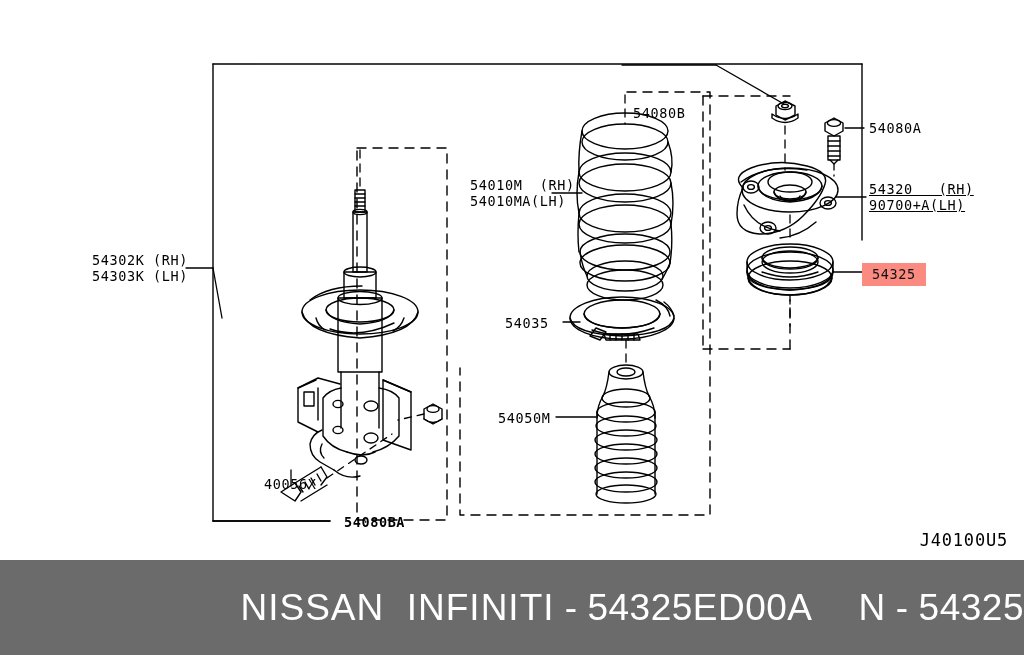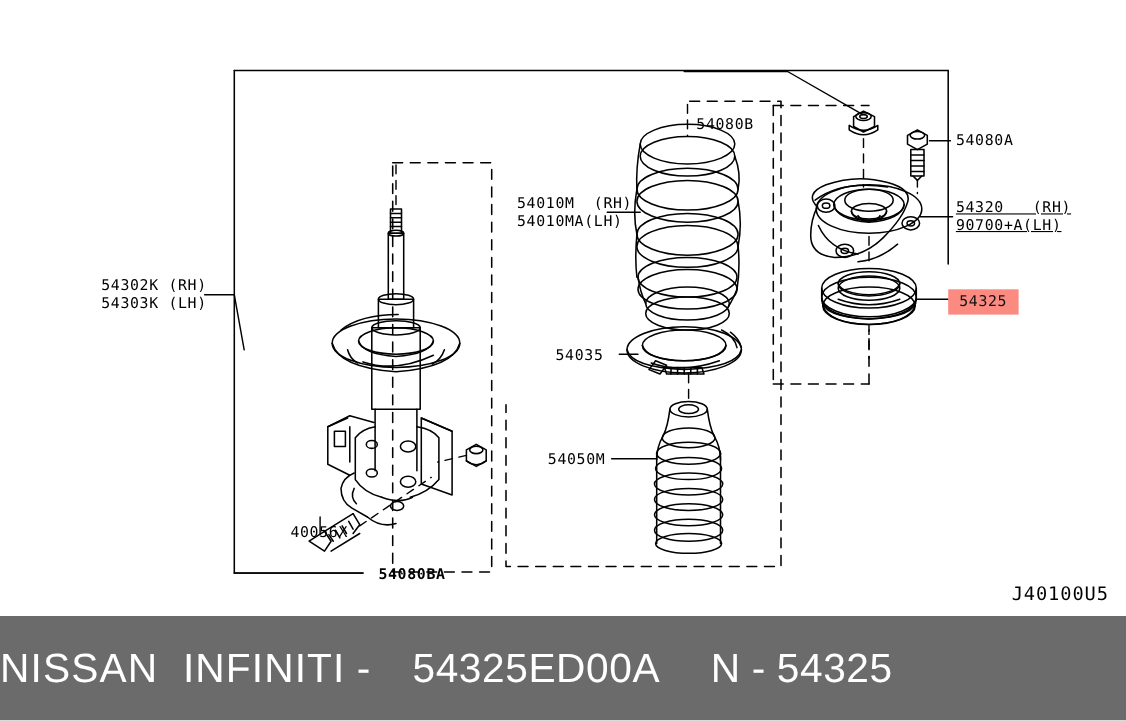--- a/index.html
+++ b/index.html
@@ -21,26 +21,26 @@
   .hl{position:absolute;background:#fb8a80;padding:3px 10px 4px 10px;
       font-family:"DejaVu Sans Mono","Liberation Mono",monospace;
       font-size:13.5px;letter-spacing:.6px;color:#111;white-space:pre;}
 
   
   #diagid{position:absolute;right:16px;top:530px;font-size:17px;letter-spacing:.8px;
           font-family:"DejaVu Sans Mono","Liberation Mono",monospace;color:#000;}
 
   
   #footer{position:absolute;left:0;top:560px;width:1024px;height:95px;background:#6b6b6b;
-          display:flex;align-items:center;justify-content:flex-start;}
+          display:flex;align-items:center;justify-content:flex-end;}
   #footer-inner{display:flex;align-items:baseline;color:#ffffff;
                 font-family:"Liberation Sans","DejaVu Sans",sans-serif;white-space:pre;}
   .brand{font-size:37px;font-weight:400;letter-spacing:1px;}
   .fsep{font-size:37px;}
-  .fpart{font-size:37px;letter-spacing:.5px;margin-left:28px;}
+  .fpart{font-size:37px;letter-spacing:.5px;}
   .fright{font-size:37px;letter-spacing:.5px;padding-left:46px;}
 </style>
 </head>
 <body>
 
 <div id="stage">
 
   <div id="diagram">
   <svg width="1024" height="560" viewBox="0 0 1024 560" xmlns="http://www.w3.org/2000/svg">
     <g fill="none" stroke="#000" stroke-width="1.4" stroke-linecap="round" stroke-linejoin="round">

